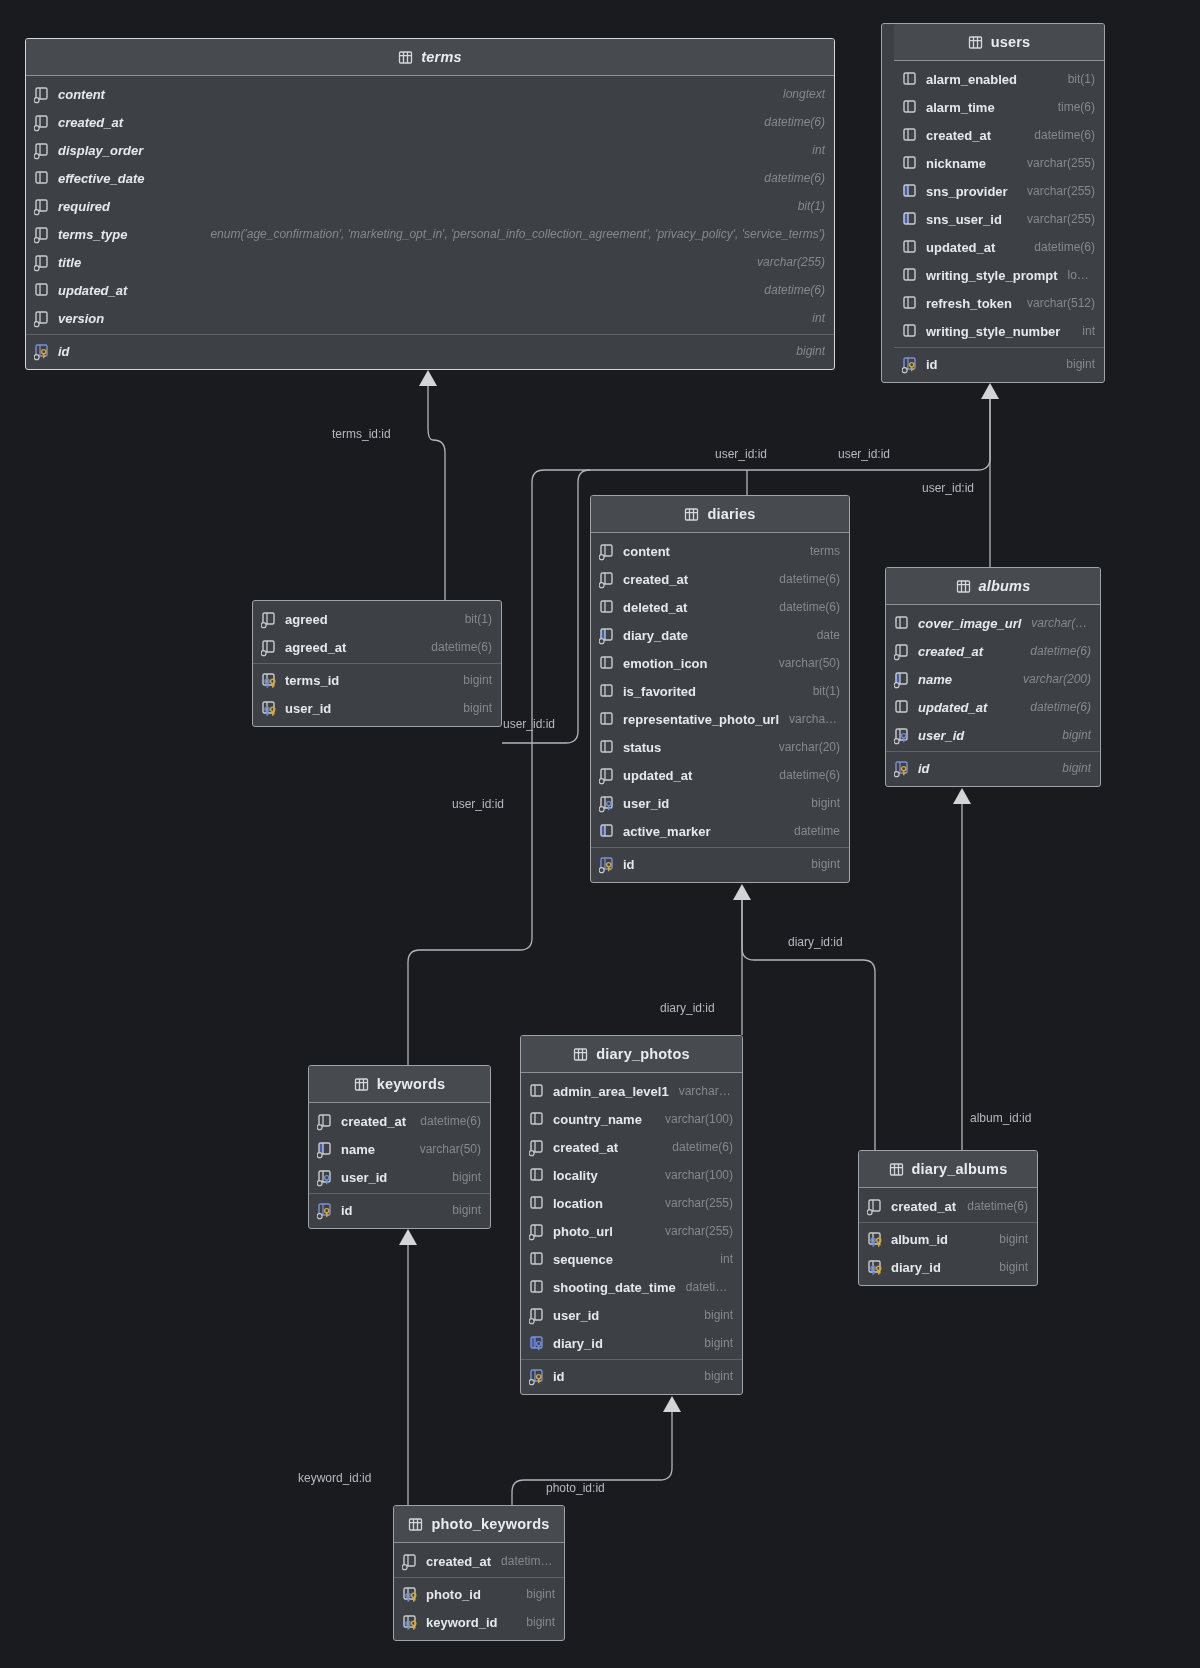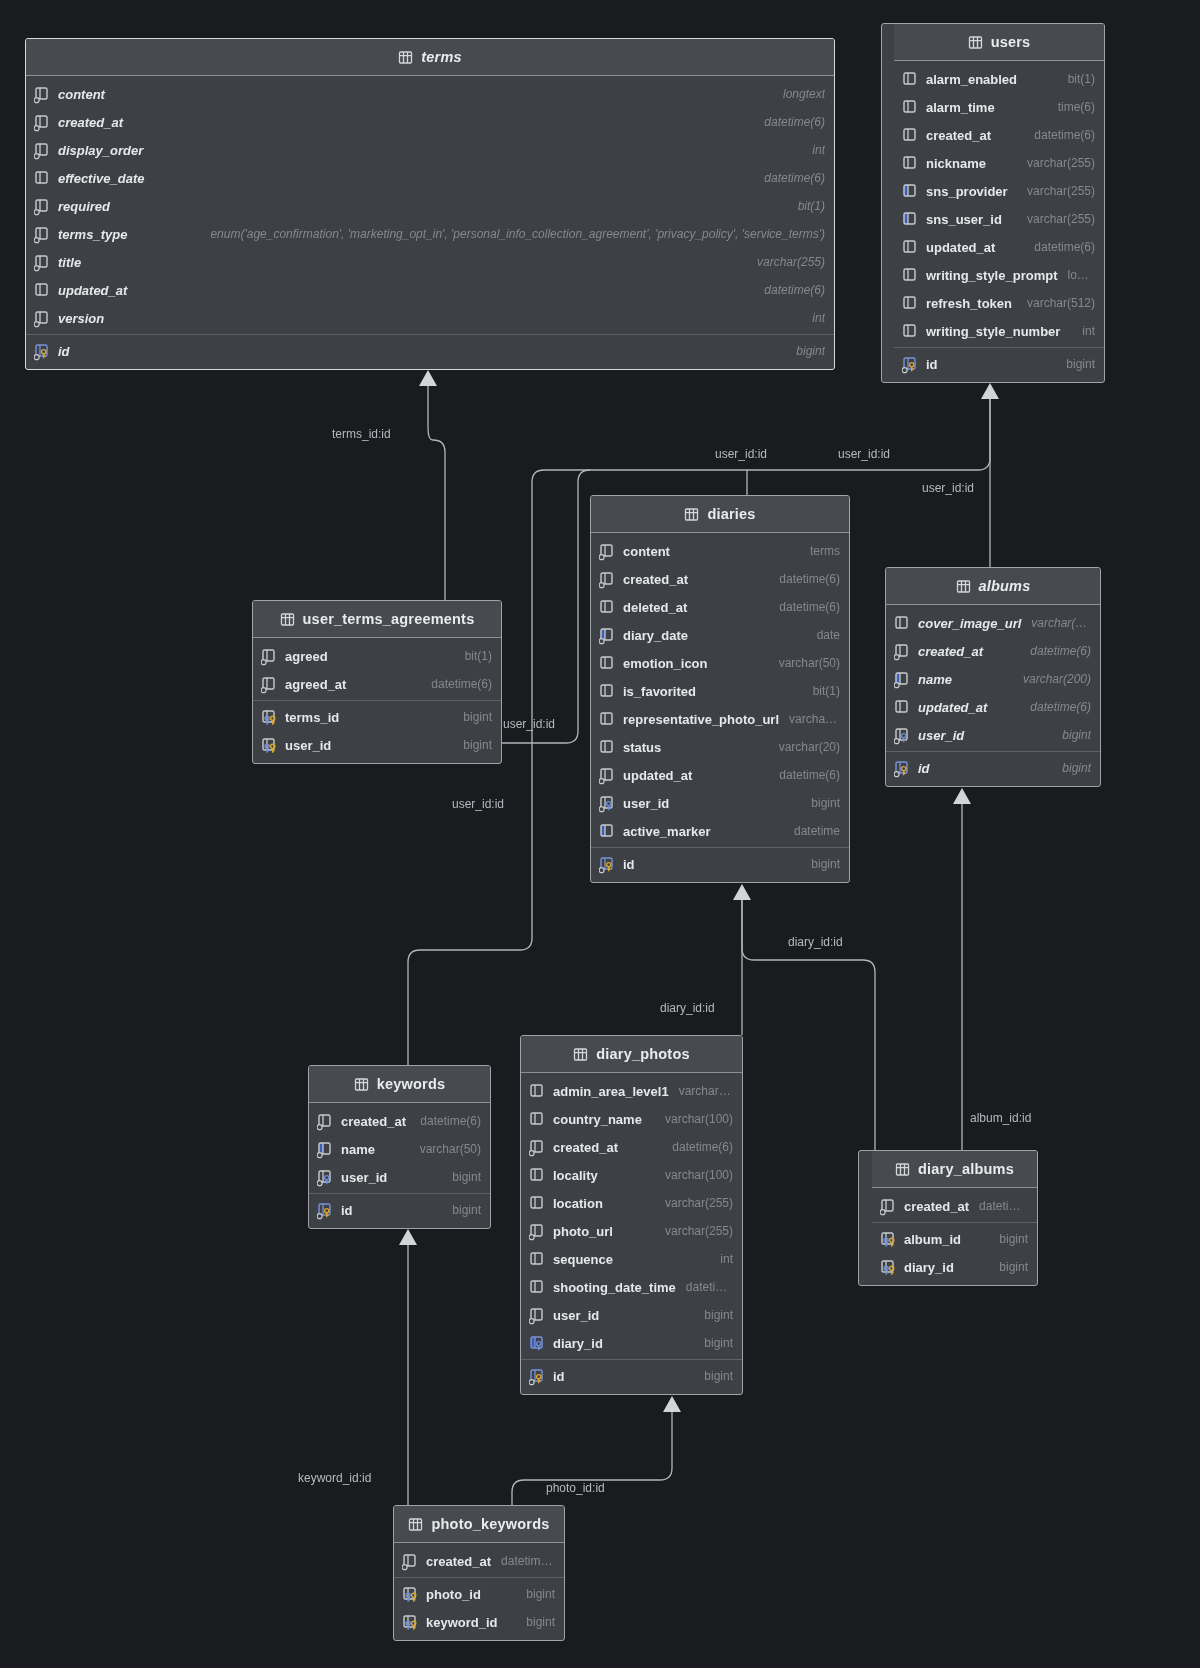--- a/index.html
+++ b/index.html
@@ -240,31 +240,20 @@
                 <circle cx="9.7" cy="8.7" r="2.1"></circle>
                 <path d="M9.7,10.8 L9.7,15.2 M9.7,13.2 L11.600000000000001,13.2"></path>
               </g>
             </svg></span>
           <span class="fname">id</span>
           <span class="ftype">bigint</span>
         </div>
       </div>
     </div>
     <div class="db-table" style="left: 252px; top: 600px; width: 250px;">
-      <div class="thead">
-        <span style="display: inline-flex;">
-          <svg viewBox="0 0 15 15" width="15" height="15" fill="none" stroke="#d5d7da" stroke-width="1.3">
-            <rect x="1.5" y="2" width="12" height="11" rx="1"></rect>
-            <line x1="1.5" y1="5.6" x2="13.5" y2="5.6"></line>
-            <line x1="5.5" y1="2" x2="5.5" y2="13"></line>
-            <line x1="9.5" y1="2" x2="9.5" y2="13"></line>
-          </svg>
-        </span>
-        <span class="tname">user_terms_agreements</span>
-      </div>
       <div class="tbody">
         <div class="frow">
           <span class="ficon"><svg viewBox="0 0 18 18" width="18" height="18">
               <rect x="2" y="2" width="11" height="11" rx="1.5" fill="none" stroke="#c9cbce" stroke-width="1.4"></rect>
               <line x1="6" y1="2" x2="6" y2="13" stroke="#c9cbce" stroke-width="1.3"></line>
               <circle cx="2.6" cy="14.2" r="2.5" fill="#3d4044" stroke="#c9cbce" stroke-width="1.2"></circle>
             </svg></span>
           <span class="fname">agreed</span>
           <span class="ftype">bit(1)</span>
         </div>
@@ -688,21 +677,21 @@
               <g stroke="#d9a62e" fill="none" stroke-width="1.4">
                 <circle cx="9.7" cy="8.7" r="2.1"></circle>
                 <path d="M9.7,10.8 L9.7,15.2 M9.7,13.2 L11.600000000000001,13.2"></path>
               </g>
             </svg></span>
           <span class="fname">id</span>
           <span class="ftype">bigint</span>
         </div>
       </div>
     </div>
-    <div class="db-table" style="left: 858px; top: 1150px; width: 180px; padding-left: 13px;">
+    <div class="db-table" style="left: 858px; top: 1150px; width: 180px;">
       <div class="thead">
         <span style="display: inline-flex;">
           <svg viewBox="0 0 15 15" width="15" height="15" fill="none" stroke="#d5d7da" stroke-width="1.3">
             <rect x="1.5" y="2" width="12" height="11" rx="1"></rect>
             <line x1="1.5" y1="5.6" x2="13.5" y2="5.6"></line>
             <line x1="5.5" y1="2" x2="5.5" y2="13"></line>
             <line x1="9.5" y1="2" x2="9.5" y2="13"></line>
           </svg>
         </span>
         <span class="tname">diary_albums</span>

